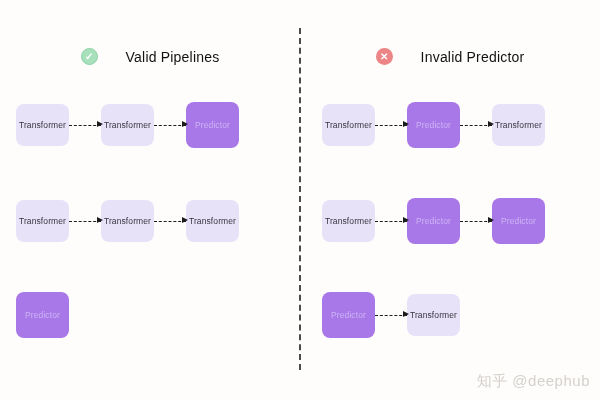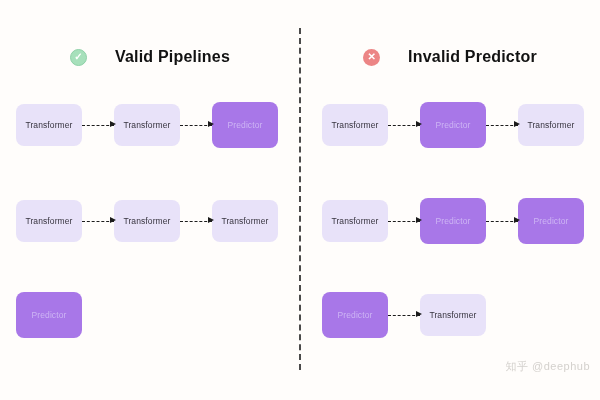--- a/index.html
+++ b/index.html
@@ -21,39 +21,39 @@
   html,body{width:600px;height:400px;}
   body{font-family:"Liberation Sans", sans-serif;background:var(--page-bg);}
   .canvas{position:relative;width:600px;height:400px;background:var(--page-bg);overflow:hidden;}
   .panel{position:absolute;top:0;width:300px;height:400px;}
   .panel.left{left:0;}
   .panel.right{left:300px;}
   .divider{position:absolute;left:299px;top:28px;height:342px;width:0;
     border-left:2px dashed var(--divider-color);}
   .panel-title{position:absolute;top:48px;left:0;right:0;
     display:flex;justify-content:center;align-items:center;gap:7px;}
-  .panel-title .title-text{font-size:16px;font-weight:bold;color:var(--title-color);letter-spacing:.2px;margin-left:21px;}
+  .panel-title .title-text{font-size:14px;font-weight:normal;color:var(--title-color);letter-spacing:.2px;margin-left:21px;}
   .badge{width:17px;height:17px;border-radius:50%;display:flex;align-items:center;justify-content:center;
     font-size:10px;font-weight:bold;color:var(--icon-glyph);line-height:1;}
   .badge.valid{background:var(--valid-icon-bg);border:1px solid var(--valid-icon-border);}
   .badge.invalid{background:var(--invalid-icon-bg);}
   .row{position:absolute;display:flex;align-items:center;height:46px;}
   .panel.left .row{left:16px;}
   .panel.right .row{left:22px;}
   .row.r1{top:102px;}
   .row.r2{top:198px;}
   .row.r3{top:292px;}
-  .node{width:66px;border-radius:8px;display:flex;align-items:center;justify-content:center;
+  .node{width:53px;border-radius:8px;display:flex;align-items:center;justify-content:center;
     font-size:8.5px;letter-spacing:.1px;flex:none;}
   .node.light{height:42px;background:var(--light-node-bg);color:var(--light-node-text);}
   .node.purple{height:46px;background:var(--purple-node-bg);color:var(--purple-node-text);}
   .arrow{width:32px;height:0;border-top:1.6px dashed var(--arrow-color);position:relative;flex:none;}
   .arrow::after{content:"";position:absolute;right:-2px;top:-4.5px;width:0;height:0;
     border-left:6px solid var(--arrow-color);border-top:3.5px solid transparent;border-bottom:3.5px solid transparent;}
-  .watermark{position:absolute;right:10px;bottom:26px;font-size:11px;
+  .watermark{position:absolute;right:10px;bottom:9px;font-size:15px;
     color:var(--watermark-color);letter-spacing:.5px;}
 </style>
 </head>
 <body>
 
 <div class="canvas">
 
   <div class="panel left">
     <div class="panel-title">
       <span class="badge valid">✓</span>

